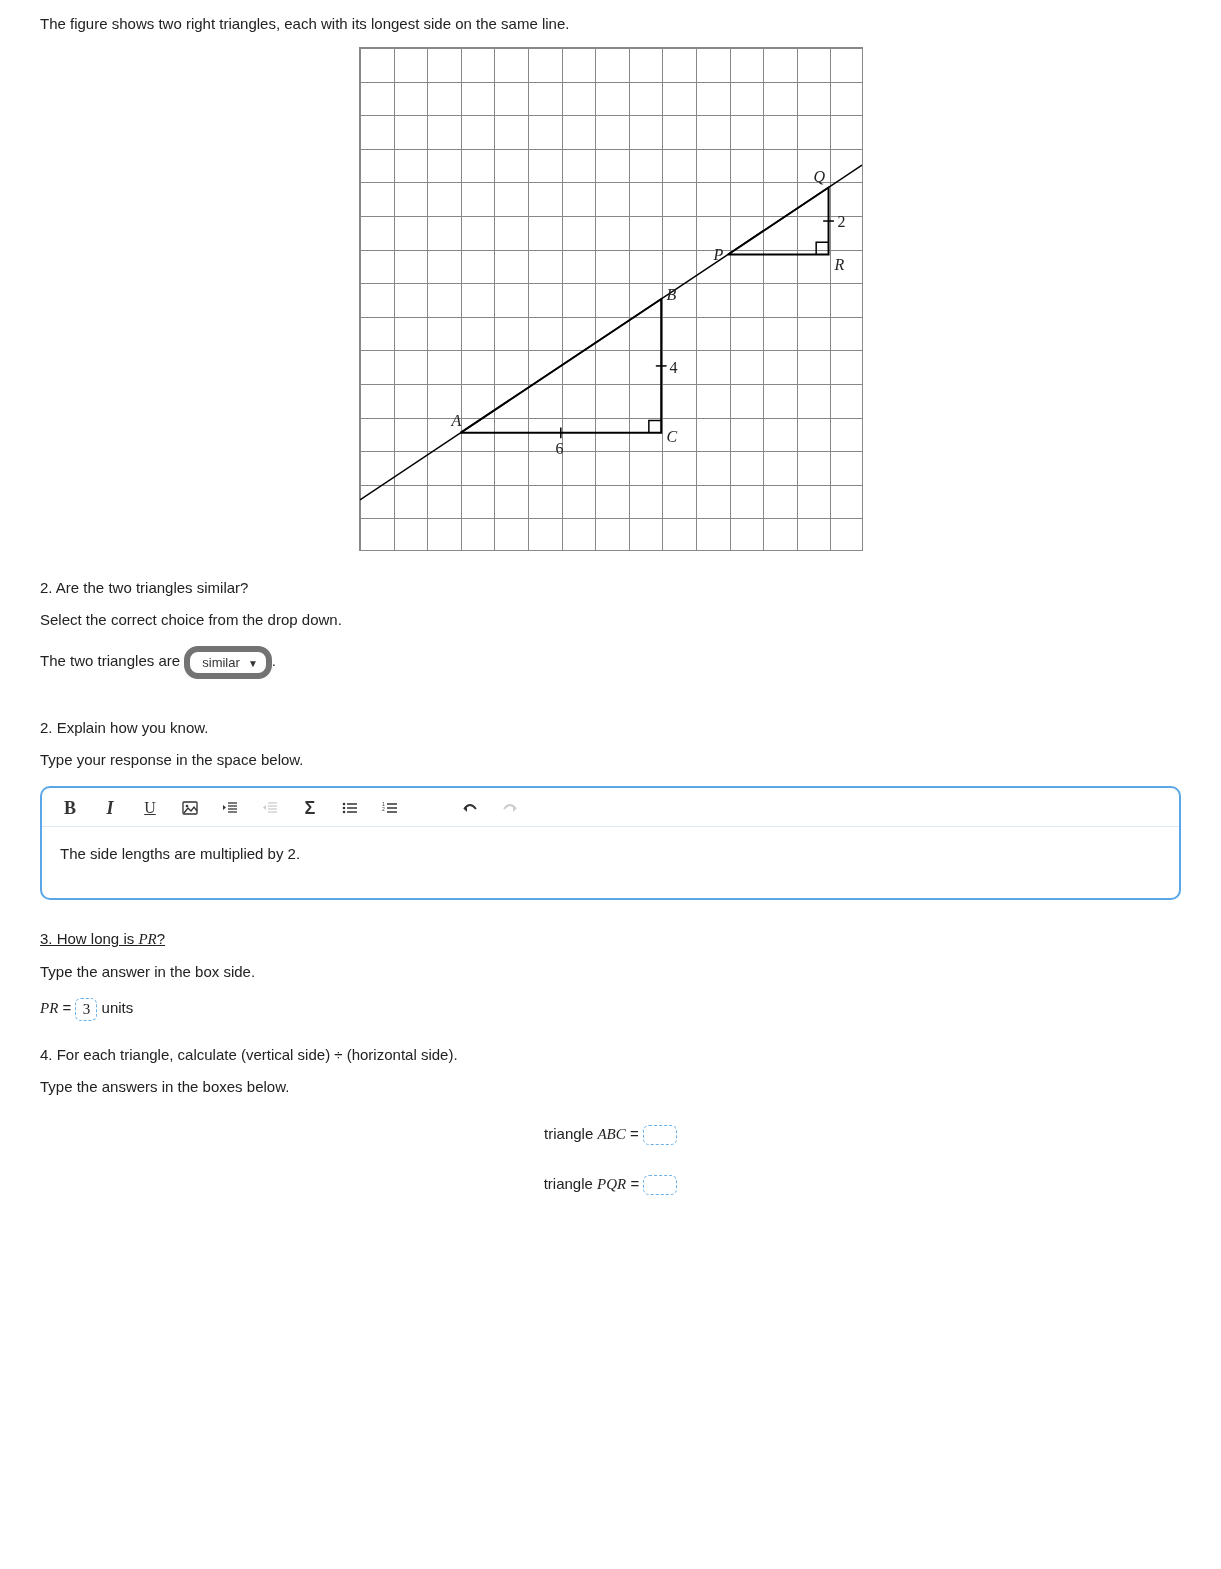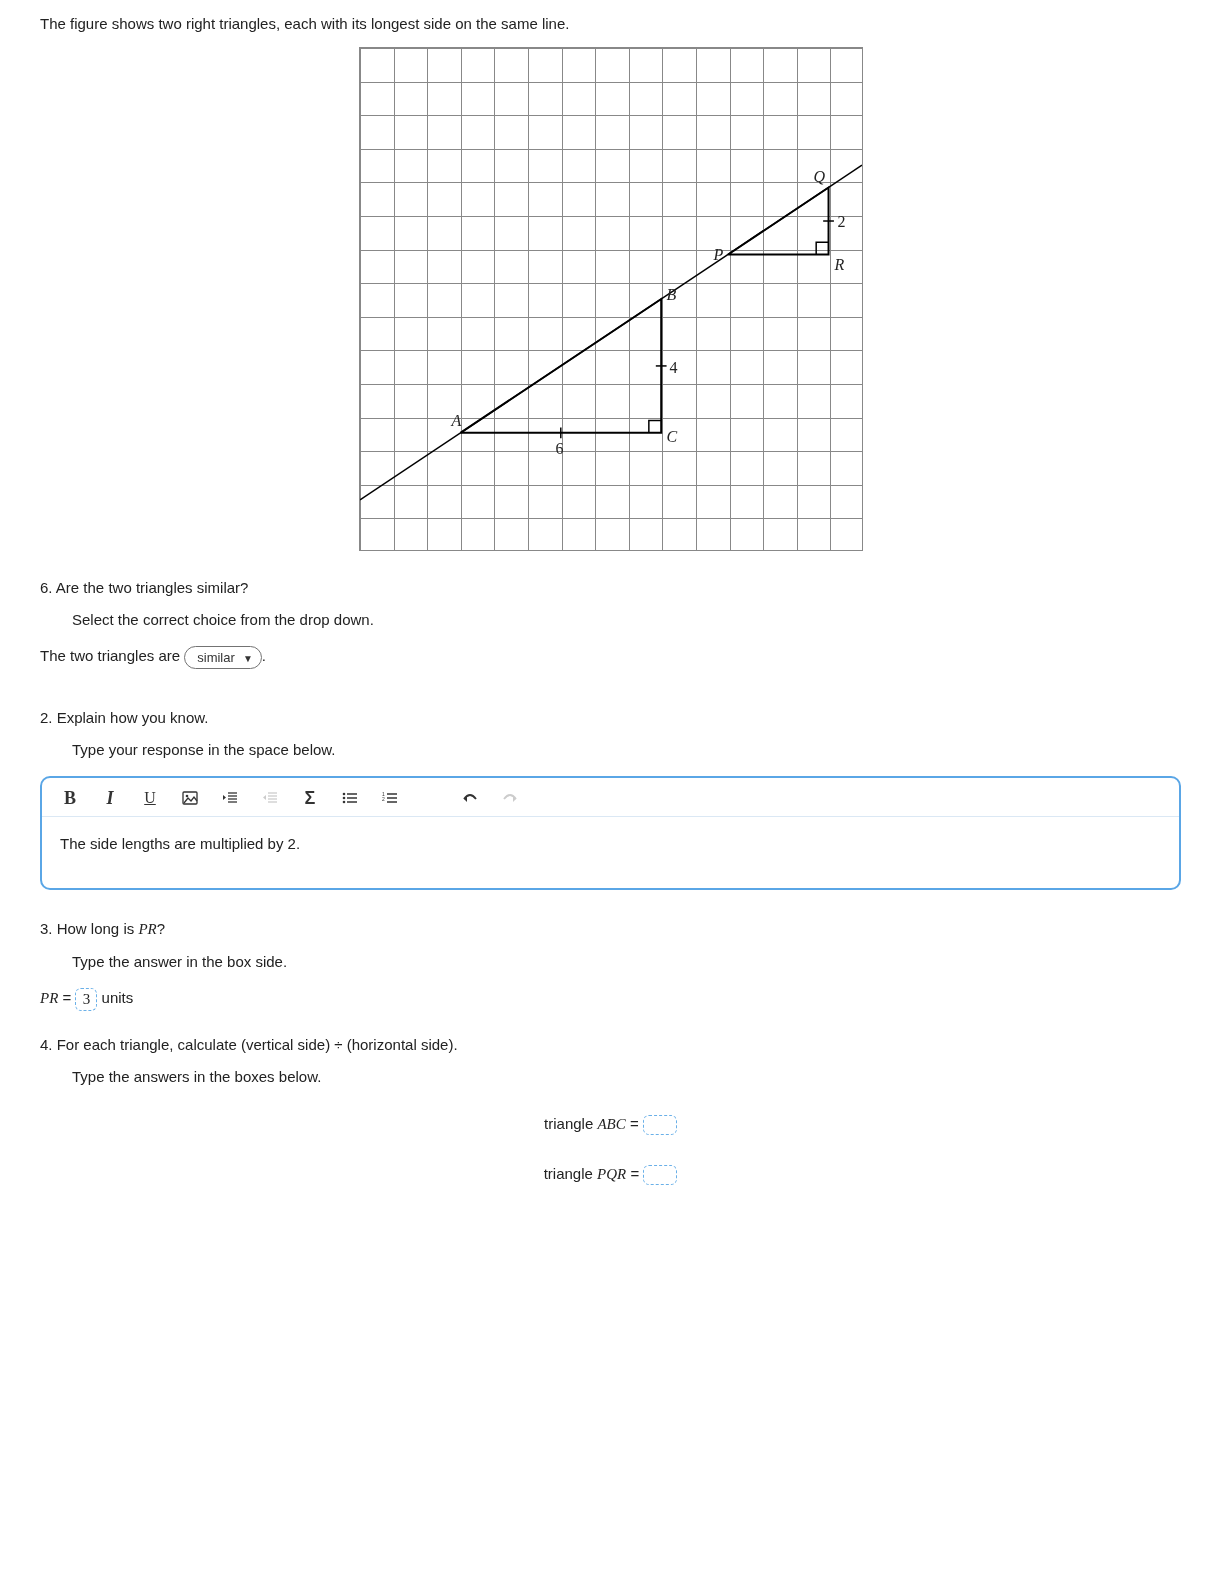--- a/index.html
+++ b/index.html
@@ -22,26 +22,26 @@
     position: relative;
     background-image:
       repeating-linear-gradient(to right, #888 0, #888 1px, transparent 1px, transparent 33.6px),
       repeating-linear-gradient(to bottom, #888 0, #888 1px, transparent 1px, transparent 33.6px);
   }
   .diagram svg { position:absolute; top:0; left:0; width:100%; height:100%; }
   .lbl { position:absolute; font-style: italic; font-family: 'Times New Roman', serif; font-size:16px; }
   .numlbl { position:absolute; font-family: 'Times New Roman', serif; font-size:16px; }
 
   .qnum { margin-top: 25px; margin-bottom: 12px; }
-  .subtext { margin-bottom: 18px; margin-left: 32px; }
+  .subtext { margin-bottom: 18px; }
 
   .inline-sentence { margin-top: 10px; }
   .dropdown {
     display:inline-block;
-    border:1px solid #737373;
+    border:6px solid #737373;
     border-radius: 14px;
     padding: 3px 26px 3px 12px;
     font-size: 13px;
     position:relative;
     color:#333;
     vertical-align: middle;
   }
   .dropdown .chev {
     position:absolute; right:8px; top:50%; transform:translateY(-50%);
     font-size:10px; color:#333;
@@ -112,21 +112,21 @@
     <span class="lbl" style="left:307px; top:380px;">C</span>
     <span class="lbl" style="left:354px; top:198px;">P</span>
     <span class="lbl" style="left:454px; top:120px;">Q</span>
     <span class="lbl" style="left:475px; top:208px;">R</span>
     <span class="numlbl" style="left:196px; top:392px;">6</span>
     <span class="numlbl" style="left:310px; top:311px;">4</span>
     <span class="numlbl" style="left:478px; top:165px;">2</span>
   </div>
 </div>
 
-<p class="qnum">6. Are the two triangles similar?</p>
+<p class="qnum">2. Are the two triangles similar?</p>
 <p class="subtext">Select the correct choice from the drop down.</p>
 <p class="inline-sentence">
   <span>The two triangles are</span>
   <span class="dropdown">
     <span>similar</span>
     <span class="chev">▼</span>
   </span><span>.</span>
 </p>
 
 <p class="qnum" style="margin-top:40px;">2. Explain how you know.</p>
@@ -191,21 +191,21 @@
     <span class="tbtn disabled">
       <svg width="18" height="14" viewBox="0 0 18 14">
           <path d="M3 8 Q9 0 15 8" fill="none" stroke="#ccc" stroke-width="1.8"></path>
           <polygon points="15,8 12,5 12,11" fill="#ccc"></polygon>
         </svg>
     </span>
   </div>
   <div class="editor-area">The side lengths are multiplied by 2.</div>
 </div>
 
-<p class="qnum" style="margin-top:30px;">
+<p class="qnum" style="margin-top:30px;text-decoration:underline;">
   <span>3. How long is </span><span class="mathvar">PR</span><span>?</span>
 </p>
 <p class="subtext">Type the answer in the box side.</p>
 <p>
   <span class="mathvar">PR</span><span> = </span><span class="answer-box">3</span><span> units</span>
 </p>
 
 <p class="qnum" style="">4. For each triangle, calculate (vertical side) ÷ (horizontal side).</p>
 <p class="subtext">Type the answers in the boxes below.</p>
 <p class="q4line">

